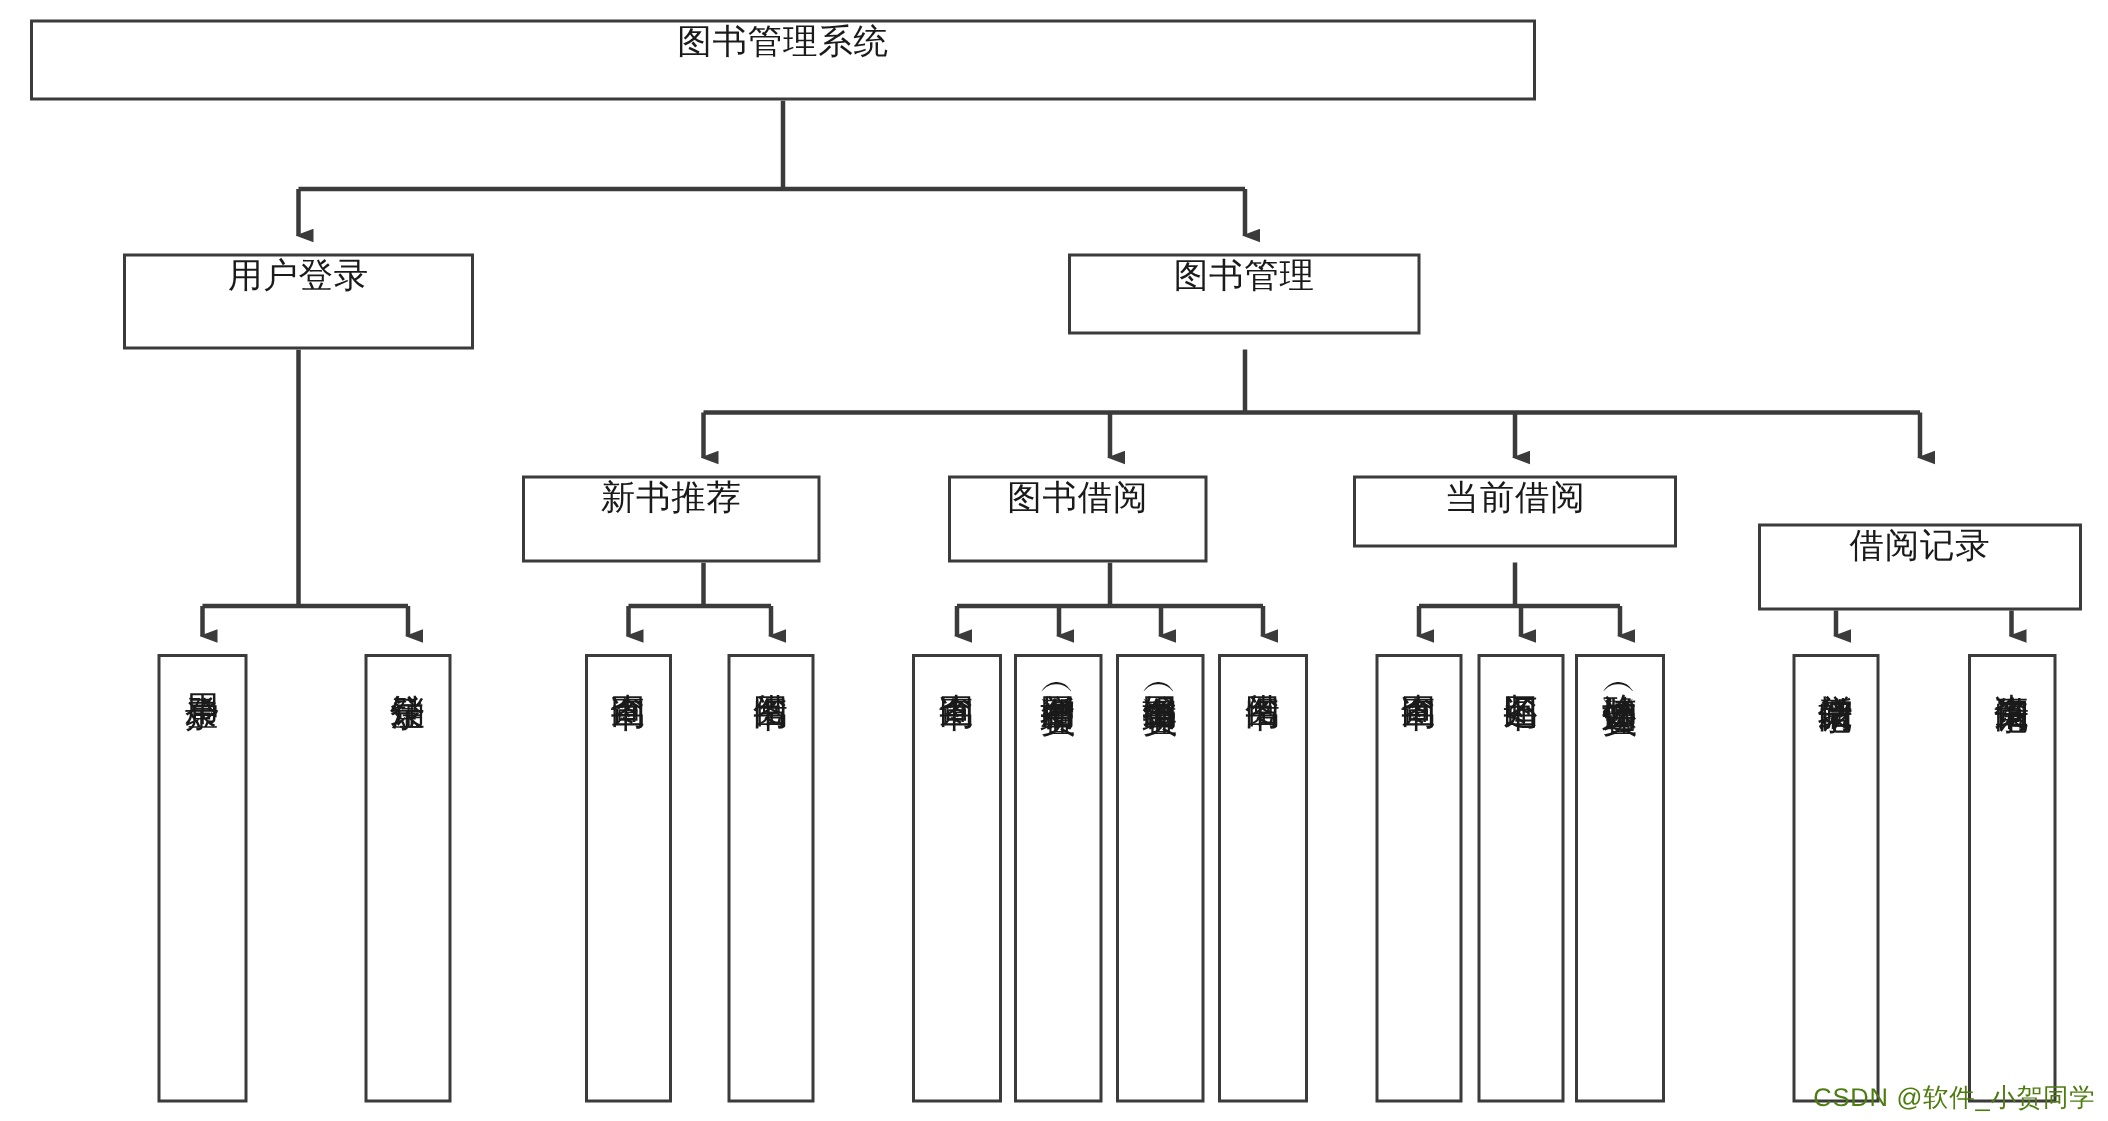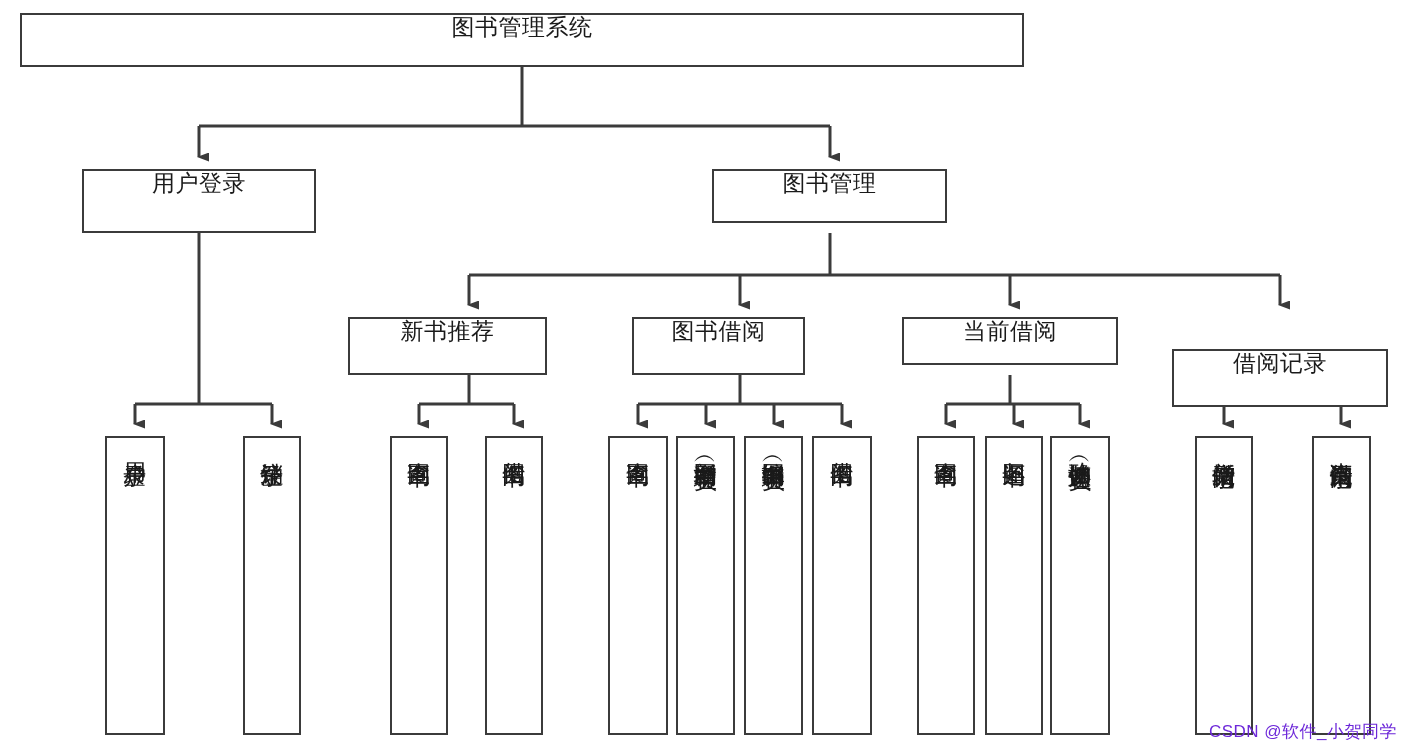--- a/index.html
+++ b/index.html
@@ -54,21 +54,21 @@
     color: #1a1a1a;
     line-height: 1.15;
     letter-spacing: 1px;
     white-space: nowrap;
   }
   #watermark {
     position: absolute;
     right: 8px;
     bottom: 4px;
     font-size: 17px;
-    color: #6d28d9;
+    color: #4d7c0f;
     letter-spacing: 0.5px;
     white-space: nowrap;
     user-select: none;
   }
 </style>
 </head>
 <body>
 
 <div id="diagram-root">
 

